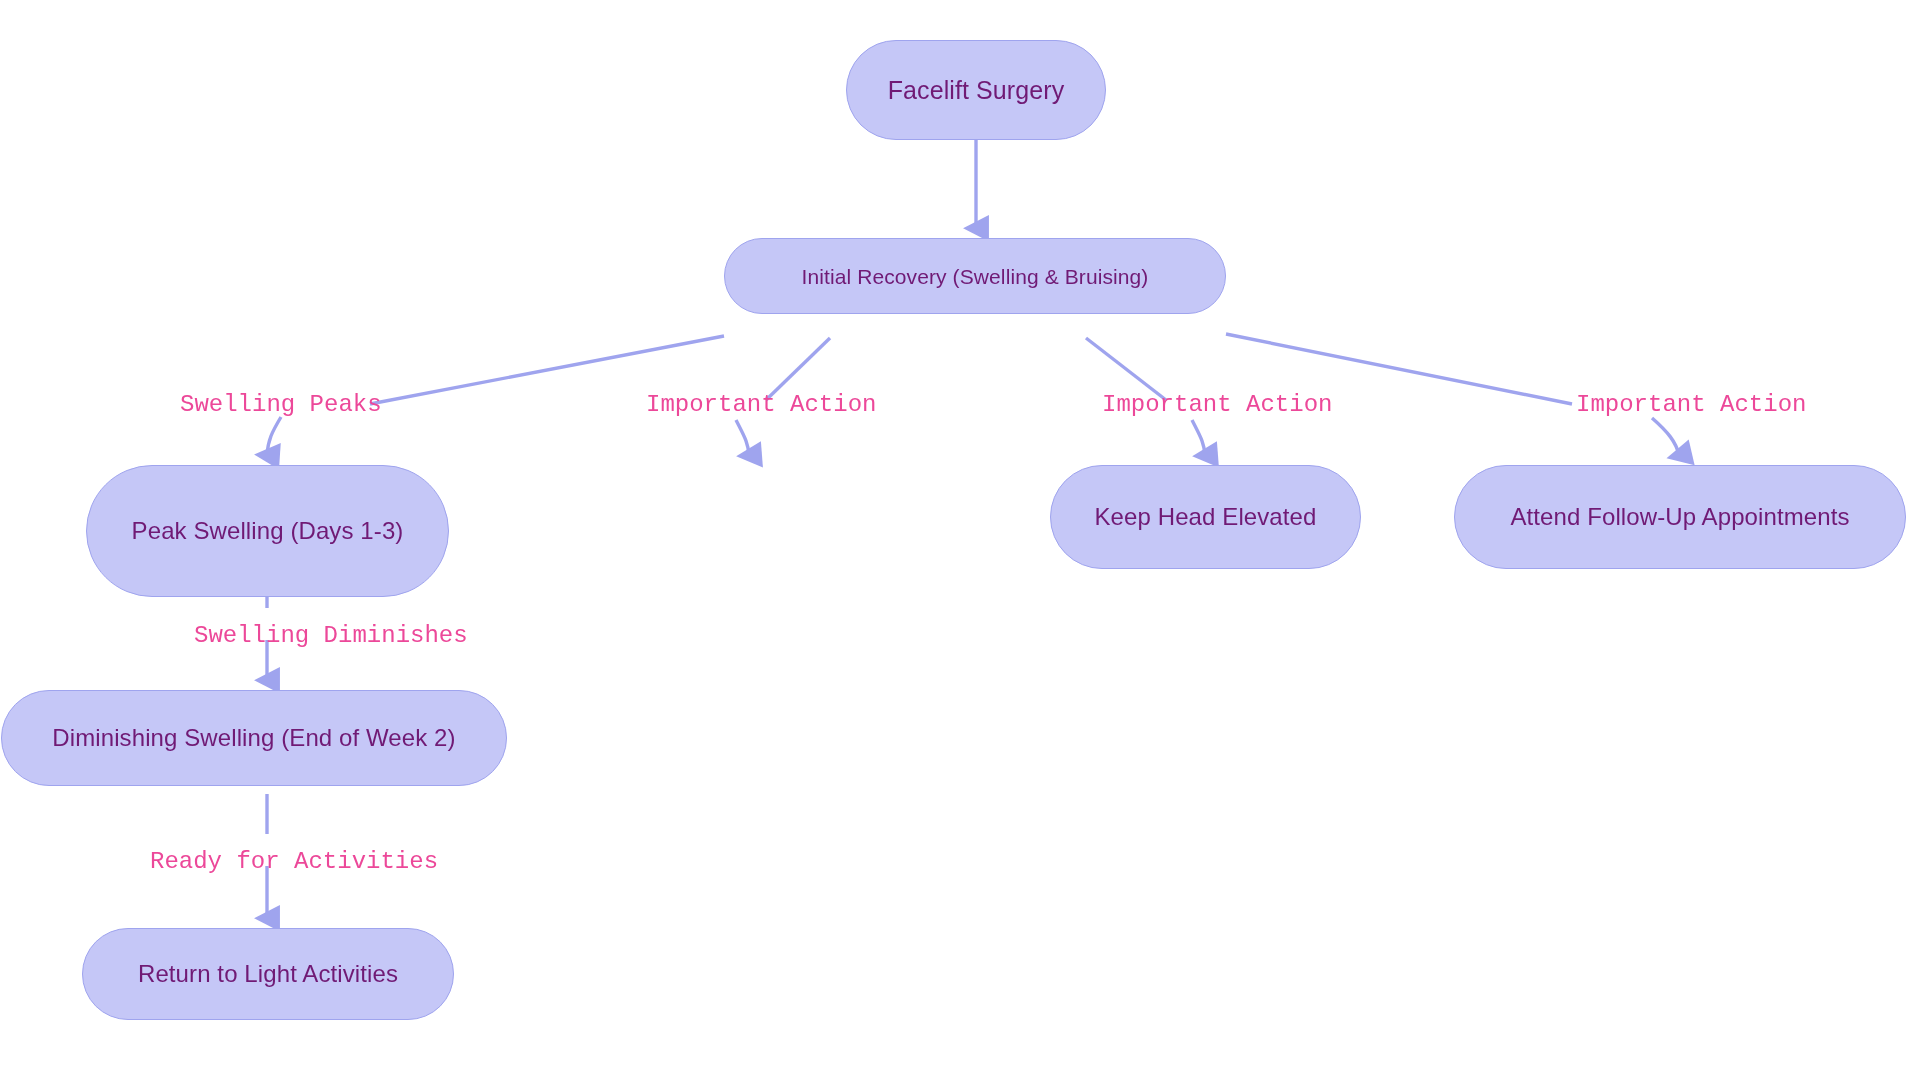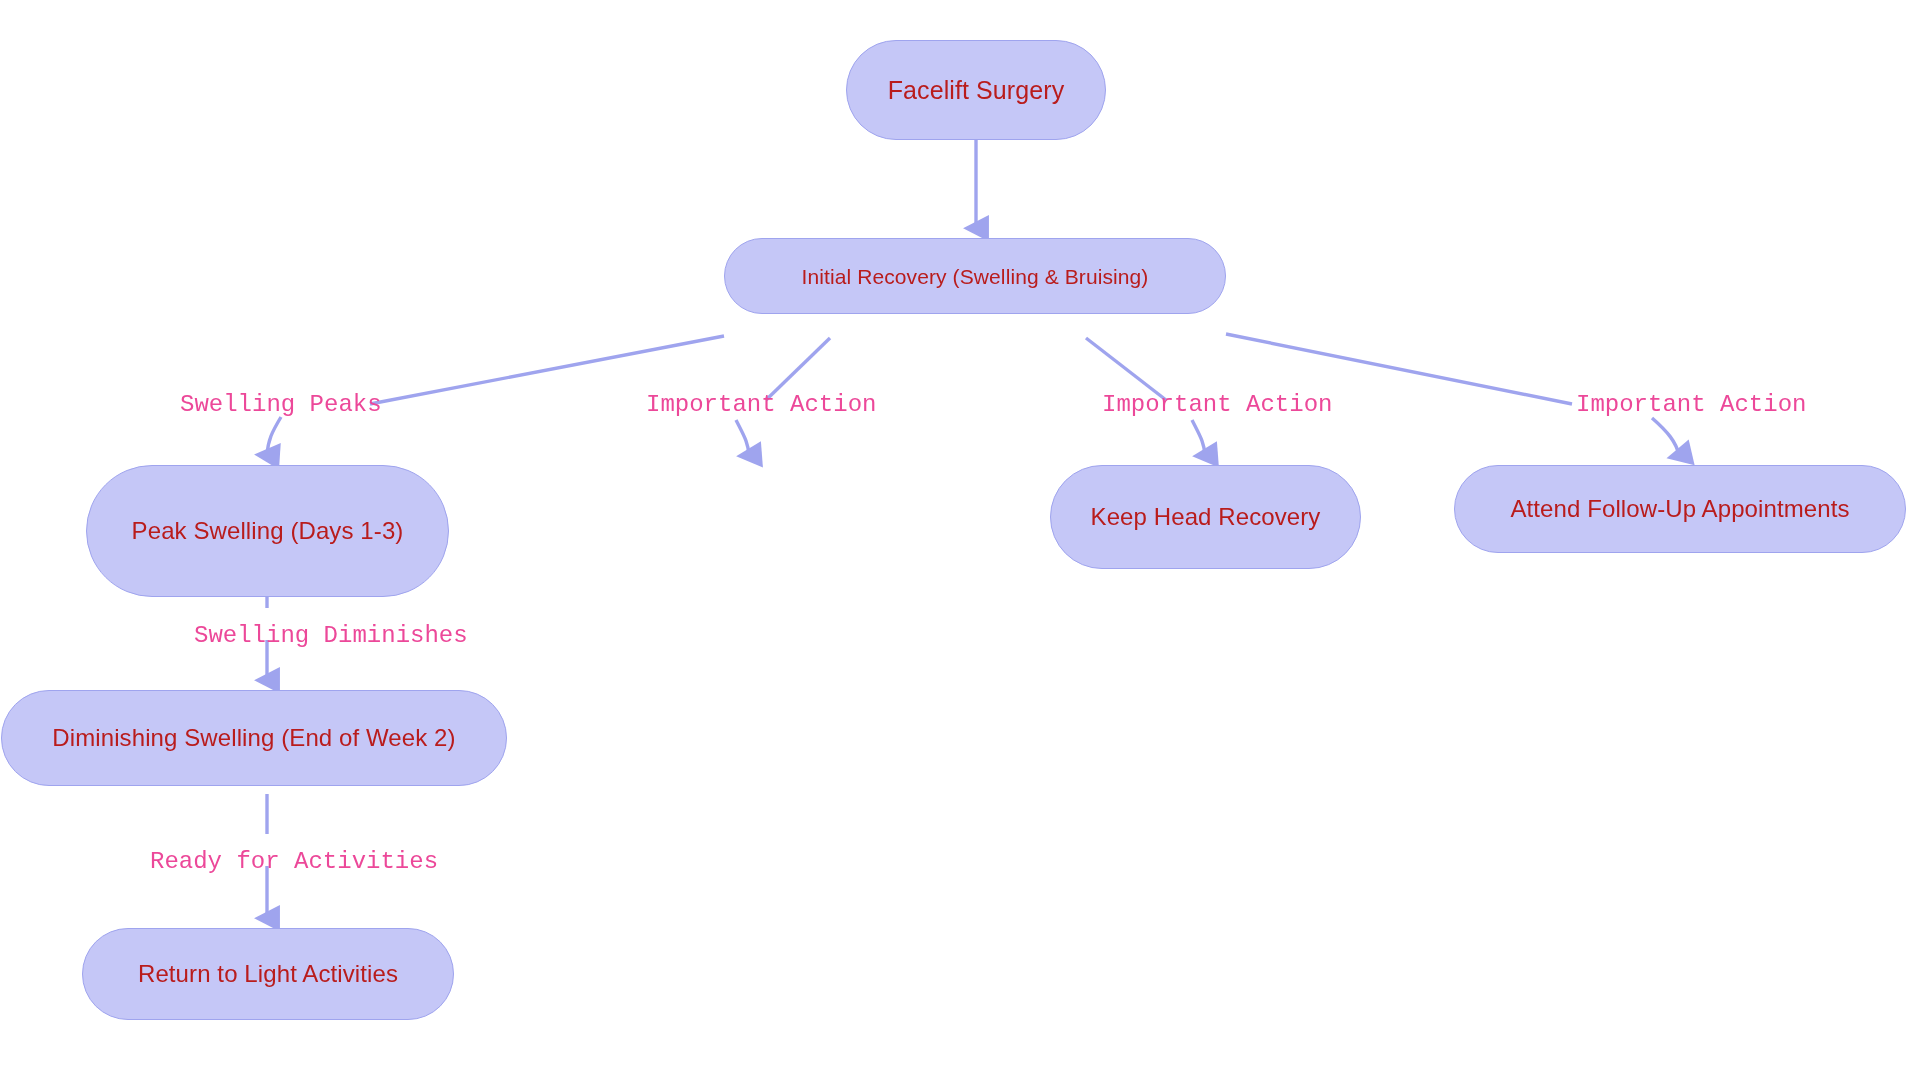--- a/index.html
+++ b/index.html
@@ -33,21 +33,21 @@
     border-radius: 999px;
     color: #3b36d6;
     display: flex;
     align-items: center;
     justify-content: center;
     white-space: nowrap;
     letter-spacing: 0.1px;
     z-index: 2;
   }
   .node-label {
-    color: #b91c1c;
+    color: #701a75;
     line-height: 1;
   }
   .edge-label {
     position: absolute;
     color: #ec4899;
     white-space: nowrap;
     z-index: 3;
     background: transparent;
     line-height: 1;
     font-family: Liberation Mono, monospace;
@@ -96,24 +96,24 @@
   <div class="node" style="left:724px; top:238px; width:502px; height:76px; font-size:21px;">
     <span class="node-label">Initial Recovery (Swelling &amp; Bruising)</span>
   </div>
 
   <div class="node" style="left:86px; top:465px; width:363px; height:132px; font-size:24px;">
     <span class="node-label">Peak Swelling (Days 1-3)</span>
   </div>
 
 
   <div class="node" style="left:1050px; top:465px; width:311px; height:104px; font-size:24px;">
-    <span class="node-label">Keep Head Recovery</span>
+    <span class="node-label">Keep Head Elevated</span>
   </div>
 
-  <div class="node" style="left:1454px; top:465px; width:452px; height:88px; font-size:24px;">
+  <div class="node" style="left:1454px; top:465px; width:452px; height:104px; font-size:24px;">
     <span class="node-label">Attend Follow-Up Appointments</span>
   </div>
 
   <div class="node" style="left:1px; top:690px; width:506px; height:96px; font-size:24px;">
     <span class="node-label">Diminishing Swelling (End of Week 2)</span>
   </div>
 
   <div class="node" style="left:82px; top:928px; width:372px; height:92px; font-size:24px;">
     <span class="node-label">Return to Light Activities</span>
   </div>

